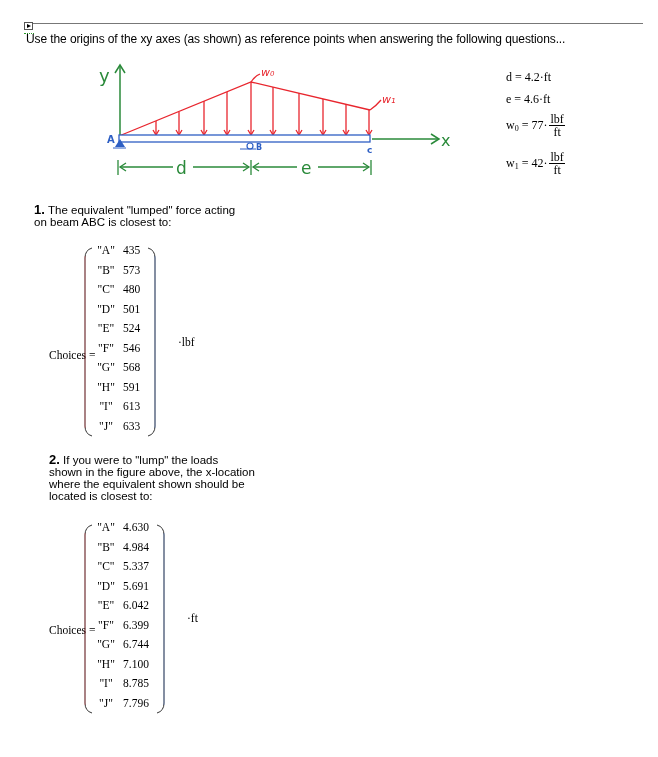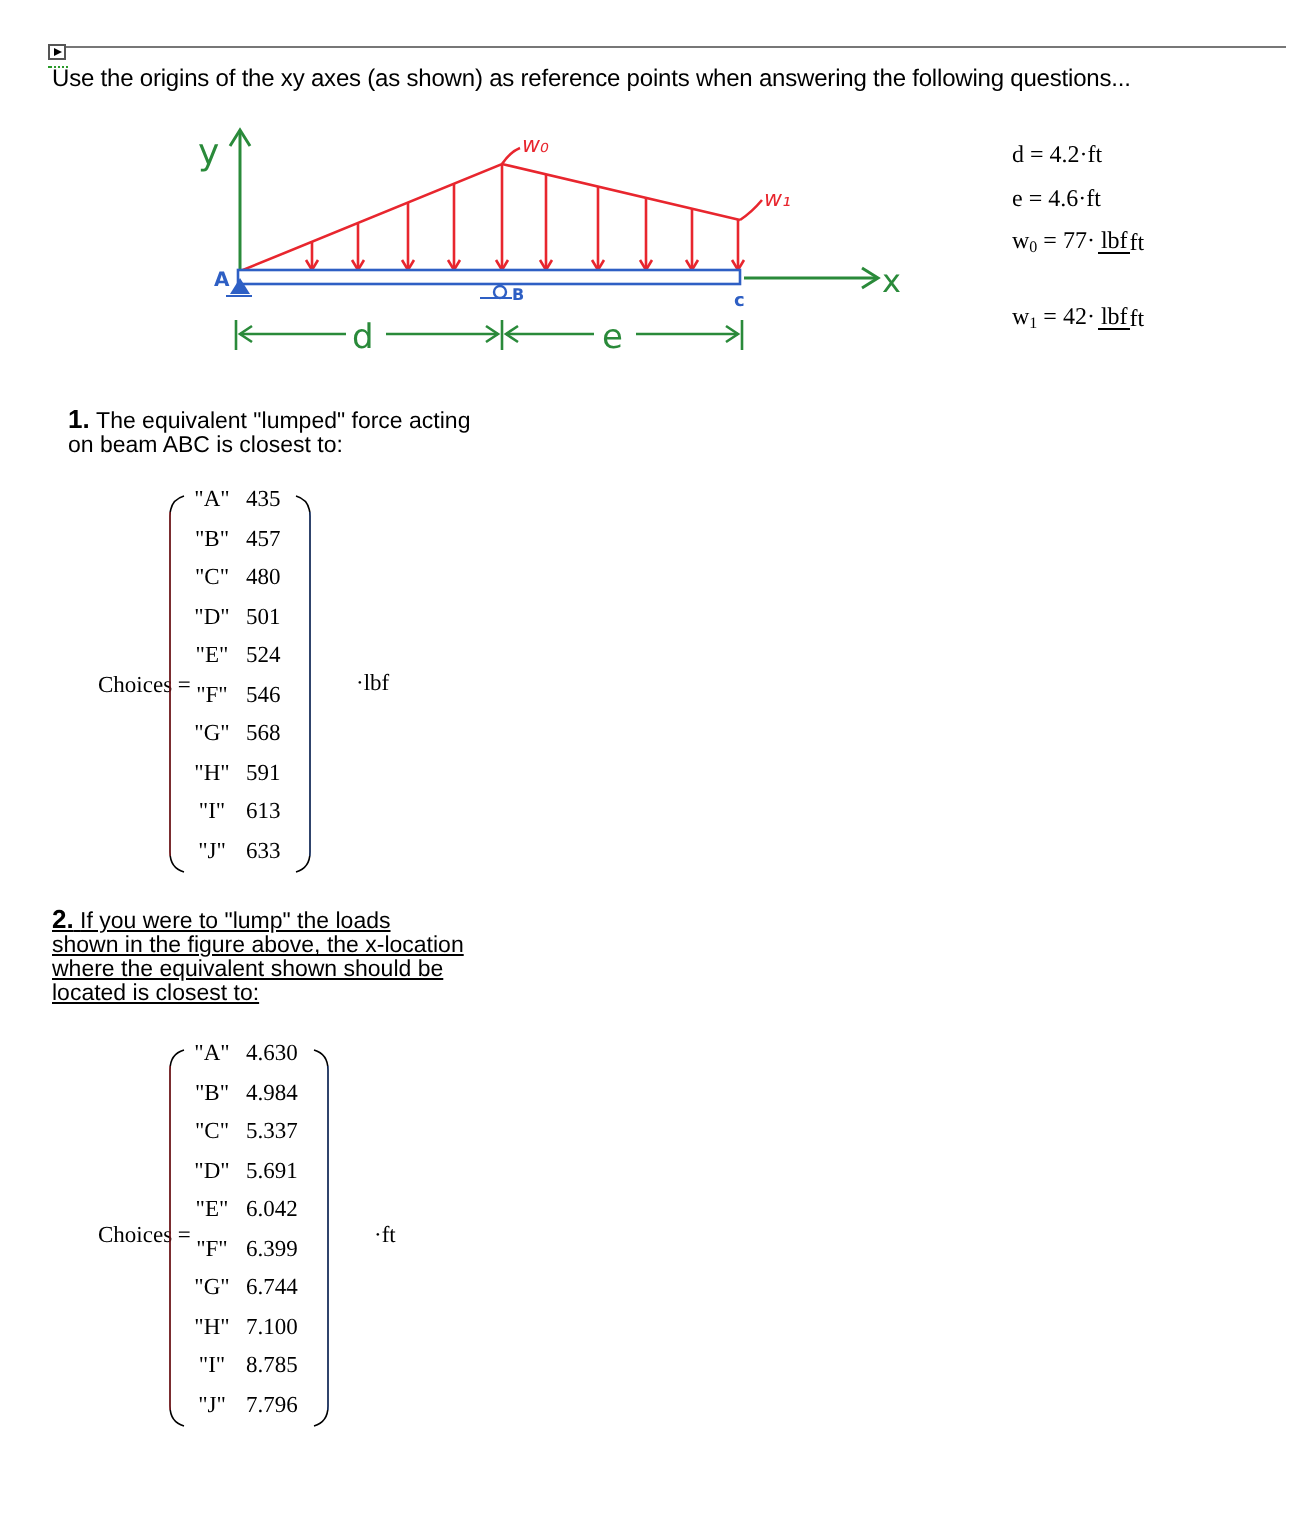--- a/index.html
+++ b/index.html
@@ -5,27 +5,27 @@
   html, body { margin:0; padding:0; background:#ffffff; }
   body { width:658px; height:757px; position:relative; overflow:hidden; font-family:"Liberation Sans", sans-serif; color:#000; }
   .abs { position:absolute; }
   .region-marker { left:24px; top:22px; width:9px; height:8px; border:1px solid #555; background:#fff; box-sizing:border-box; }
   .region-marker::after { content:""; position:absolute; left:2px; top:1px; border-left:4px solid #000; border-top:2.5px solid transparent; border-bottom:2.5px solid transparent; }
   .region-squiggle { left:24px; top:31px; width:10px; height:2px; border-bottom:1px dotted #2a9a2a; }
   .region-line { left:33px; top:23px; width:456px; height:1px; background:#777; }
   .intro { left:26px; top:32px; font-size:12px; white-space:nowrap; letter-spacing:-0.1px; }
   .defs { left:506px; top:70px; font-family:"Liberation Serif", serif; font-size:12px; }
   .def-row { position:absolute; left:0; white-space:nowrap; display:flex; align-items:center; }
-  .frac { display:inline-flex; align-items:center; margin-left:2px; line-height:12px; }
+  .frac { display:inline-flex; flex-direction:column; align-items:center; margin-left:2px; line-height:12px; }
   .frac .num { border-bottom:1px solid #000; padding:0 1px; }
   .sub { font-size:8px; position:relative; top:3px; }
   .question { font-size:11.5px; line-height:12px; }
   .qnum { font-weight:bold; font-size:13px; }
   .mat-wrap { font-family:"Liberation Serif", serif; font-size:11.5px; }
-  .choices-label { position:absolute; white-space:nowrap; }
+  .choices-label { position:absolute; white-space:nowrap;margin-top:12px; }
   .matrix { position:absolute; }
   .mrow { position:absolute; left:0; white-space:nowrap; }
   .mrow .k { display:inline-block; width:34px; text-align:center; }
   .mrow .v { display:inline-block; text-align:left; }
   .unit { position:absolute; white-space:nowrap;padding-left:22px; }
   svg { position:absolute; overflow:visible; }
 </style>
 </head>
 <body>
 
@@ -137,34 +137,34 @@
 <div class="abs mat-wrap" style="left:0;top:0;">
   <div class="choices-label" style="left:49px;top:337px;">Choices =</div>
   <svg width="658" height="757" style="left:0;top:0;">
     <path d="M92,248 Q85,250 85,258 L85,426 Q85,434 92,436" fill="none" stroke="#000" stroke-width="0.8"></path>
     <path d="M148,248 Q155,250 155,258 L155,426 Q155,434 148,436" fill="none" stroke="#000" stroke-width="0.8"></path>
     <line x1="85" y1="256" x2="85" y2="428" stroke="#e8262e" stroke-width="0.4"></line>
     <line x1="155" y1="256" x2="155" y2="428" stroke="#2e5fc4" stroke-width="0.4"></line>
   </svg>
   <div class="matrix" style="left:89px;top:244px;">
     <div class="mrow" style="top:0;"><span class="k">"A"</span><span class="v">435</span></div>
-    <div class="mrow" style="top:19.5px;"><span class="k">"B"</span><span class="v">457</span></div>
+    <div class="mrow" style="top:19.5px;"><span class="k">"B"</span><span class="v">573</span></div>
     <div class="mrow" style="top:39px;"><span class="k">"C"</span><span class="v">480</span></div>
     <div class="mrow" style="top:58.5px;"><span class="k">"D"</span><span class="v">501</span></div>
     <div class="mrow" style="top:78px;"><span class="k">"E"</span><span class="v">524</span></div>
     <div class="mrow" style="top:97.5px;"><span class="k">"F"</span><span class="v">546</span></div>
     <div class="mrow" style="top:117px;"><span class="k">"G"</span><span class="v">568</span></div>
     <div class="mrow" style="top:136.5px;"><span class="k">"H"</span><span class="v">591</span></div>
     <div class="mrow" style="top:156px;"><span class="k">"I"</span><span class="v">613</span></div>
     <div class="mrow" style="top:175.5px;"><span class="k">"J"</span><span class="v">633</span></div>
   </div>
   <div class="unit" style="left:156px;top:336px;">·lbf</div>
 </div>
 
-<div class="abs question" style="left:26px;top:454px;text-decoration:underline;">
+<div class="abs question" style="left:49px;top:454px;">
   <div><span class="qnum">2.</span>&nbsp;<span>If you were to "lump" the loads</span></div>
   <div>shown in the figure above, the x-location</div>
   <div>where the equivalent shown should be</div>
   <div>located is closest to:</div>
 </div>
 
 <div class="abs mat-wrap" style="left:0;top:0;">
   <div class="choices-label" style="left:49px;top:612px;">Choices =</div>
   <svg width="658" height="757" style="left:0;top:0;">
     <path d="M92,525 Q85,527 85,535 L85,703 Q85,711 92,713" fill="none" stroke="#000" stroke-width="0.8"></path>

